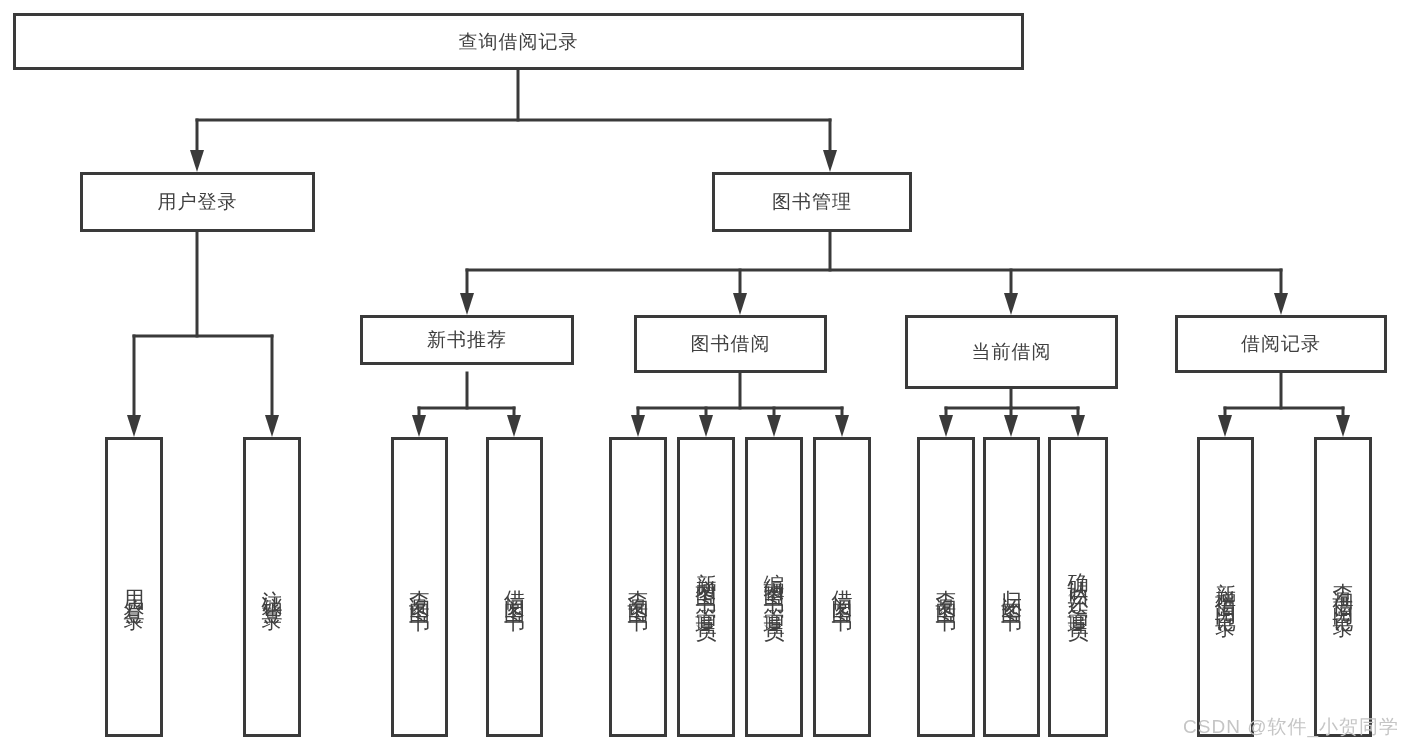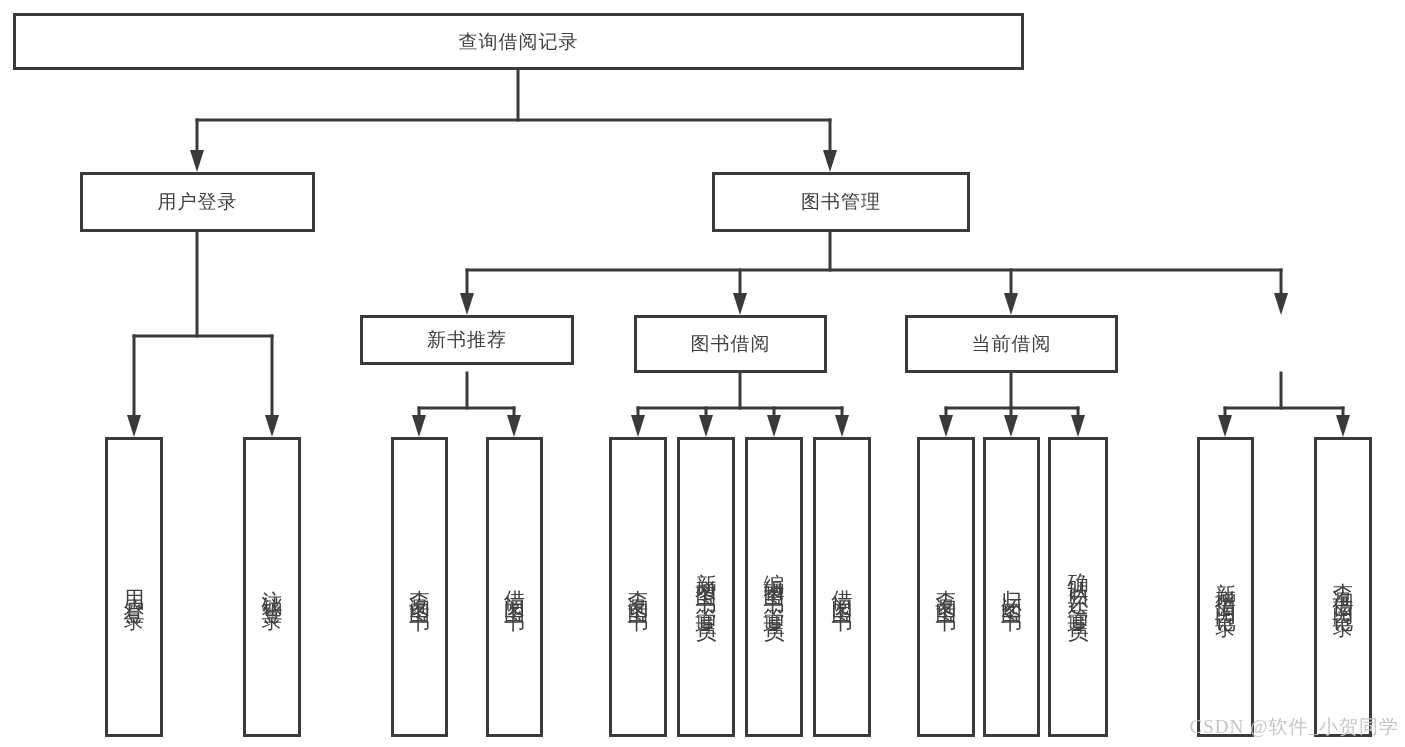--- a/index.html
+++ b/index.html
@@ -31,21 +31,20 @@
     color:#404040;
     white-space:nowrap;
   }
   .watermark{
     position:absolute;
     right:6px;bottom:7px;
     font-size:19px;
     color:#c5c5c5;
     letter-spacing:1px;
     z-index:3;
-    font-family:Liberation Serif, serif;
   }
 </style>
 </head>
 <body>
 
 <div class="canvas">
 
   <svg class="connectors" id="connectors" width="1405" height="747">
       <line x1="518" y1="70" x2="518" y2="120" stroke="#3a3a3a" stroke-width="3" stroke-linecap="square"></line>
       <line x1="197" y1="120" x2="830" y2="120" stroke="#3a3a3a" stroke-width="3" stroke-linecap="square"></line>
@@ -101,32 +100,35 @@
       <polygon points="1336,415 1350,415 1343,437" fill="#3a3a3a"></polygon>
     </svg>
 
   <div class="node hbox" style="left:13px;top:13px;width:1011px;height:57px;">
     <span>查询借阅记录</span>
   </div>
 
   <div class="node hbox" style="left:80px;top:172px;width:235px;height:60px;">
     <span>用户登录</span>
   </div>
-  <div class="node hbox" style="left:712px;top:172px;width:258px;height:60px;">
+  <div class="node hbox" style="left:712px;top:172px;width:200px;height:60px;">
     <span>图书管理</span>
   </div>
 
   <div class="node hbox" style="left:360px;top:315px;width:214px;height:50px;">
     <span>新书推荐</span>
   </div>
   <div class="node hbox" style="left:634px;top:315px;width:193px;height:58px;">
     <span>图书借阅</span>
   </div>
-  <div class="node hbox" style="left:905px;top:315px;width:213px;height:58px;">
+  <div class="node hbox" style="left:905px;top:315px;width:213px;height:74px;">
     <span>当前借阅</span>
+  </div>
+  <div class="node hbox" style="left:1175px;top:315px;width:212px;height:58px;">
+    <span>借阅记录</span>
   </div>
 
   <div class="node vbox" style="left:105px;width:58px;">
     <span class="vtext">用户登录</span>
   </div>
   <div class="node vbox" style="left:243px;width:58px;">
     <span class="vtext">注销登录</span>
   </div>
 
   <div class="node vbox" style="left:391px;width:57px;">

